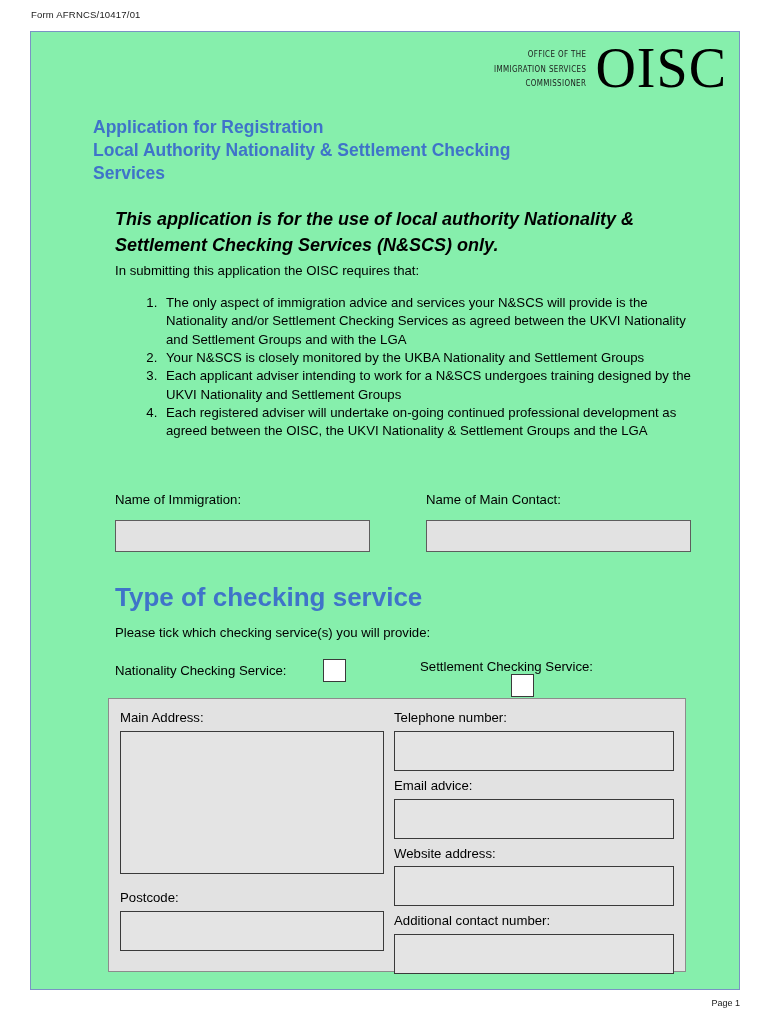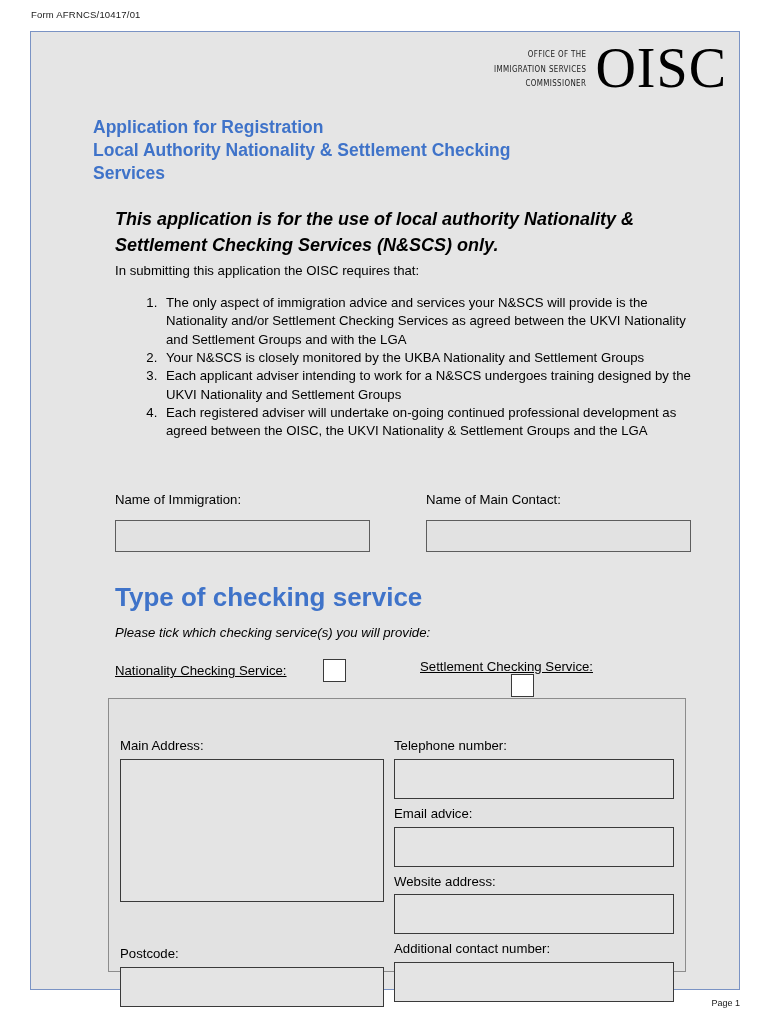--- a/index.html
+++ b/index.html
@@ -30,21 +30,21 @@
 
   
   .page-frame {
     position: absolute;
     left: 30px;
     top: 31px;
     width: 710px;
     height: 959px;
     border: 1px solid #7a93c4;
     box-sizing: border-box;
-    background: #e5e5e5;
+    background: #86efac;
   }
 
   .page-inner {
     position: absolute;
     left: 0;
     top: 0;
     right: 0;
     bottom: 0;
     padding: 0;
   }
@@ -172,21 +172,20 @@
     top: 550px;
     color: #3f73c9;
     font-weight: bold;
     font-size: 26px;
   }
   .tick-instruction {
     position: absolute;
     left: 84px;
     top: 593px;
     font-size: 13.2px;
-    font-style: italic;
   }
 
   
   .checkbox-row {
     position: absolute;
     left: 84px;
     top: 627px;
     width: 576px;
     height: 28px;
   }
@@ -194,21 +193,20 @@
     position: absolute;
     top: 0;
     display: flex;
     align-items: center;
   }
   .cb-item.one { left: 0px; }
   .cb-item.two { left: 305px; flex-direction: column; }
   .cb-label {
     font-size: 13.2px;
     white-space: nowrap;
-    text-decoration: underline;
   }
   .checkbox {
     width: 23px;
     height: 23px;
     border: 1.6px solid #3a3a3a;
     background: #ffffff;
     box-sizing: border-box;
   }
   .cb-item.one .checkbox { margin-left: 36px; }
   .cb-item.two .checkbox { margin-left: 32px; }
@@ -229,21 +227,20 @@
     top: 9px;
   }
   .panel-col.left  { left: 11px;  width: 264px; }
   .panel-col.right { left: 285px; width: 280px; }
 
   .panel-label {
     font-size: 13.2px;
     line-height: 1.5;
     margin-bottom: 3px;
     white-space: nowrap;
-    margin-top: 28px;
   }
   .panel-box {
     background: #e4e4e4;
     border: 1.6px solid #3a3a3a;
     box-sizing: border-box;
   }
   .box-main-address { width: 264px; height: 143px; }
   .box-postcode    { width: 264px; height: 40px; }
   .box-right       { width: 280px; height: 40px; }
 

